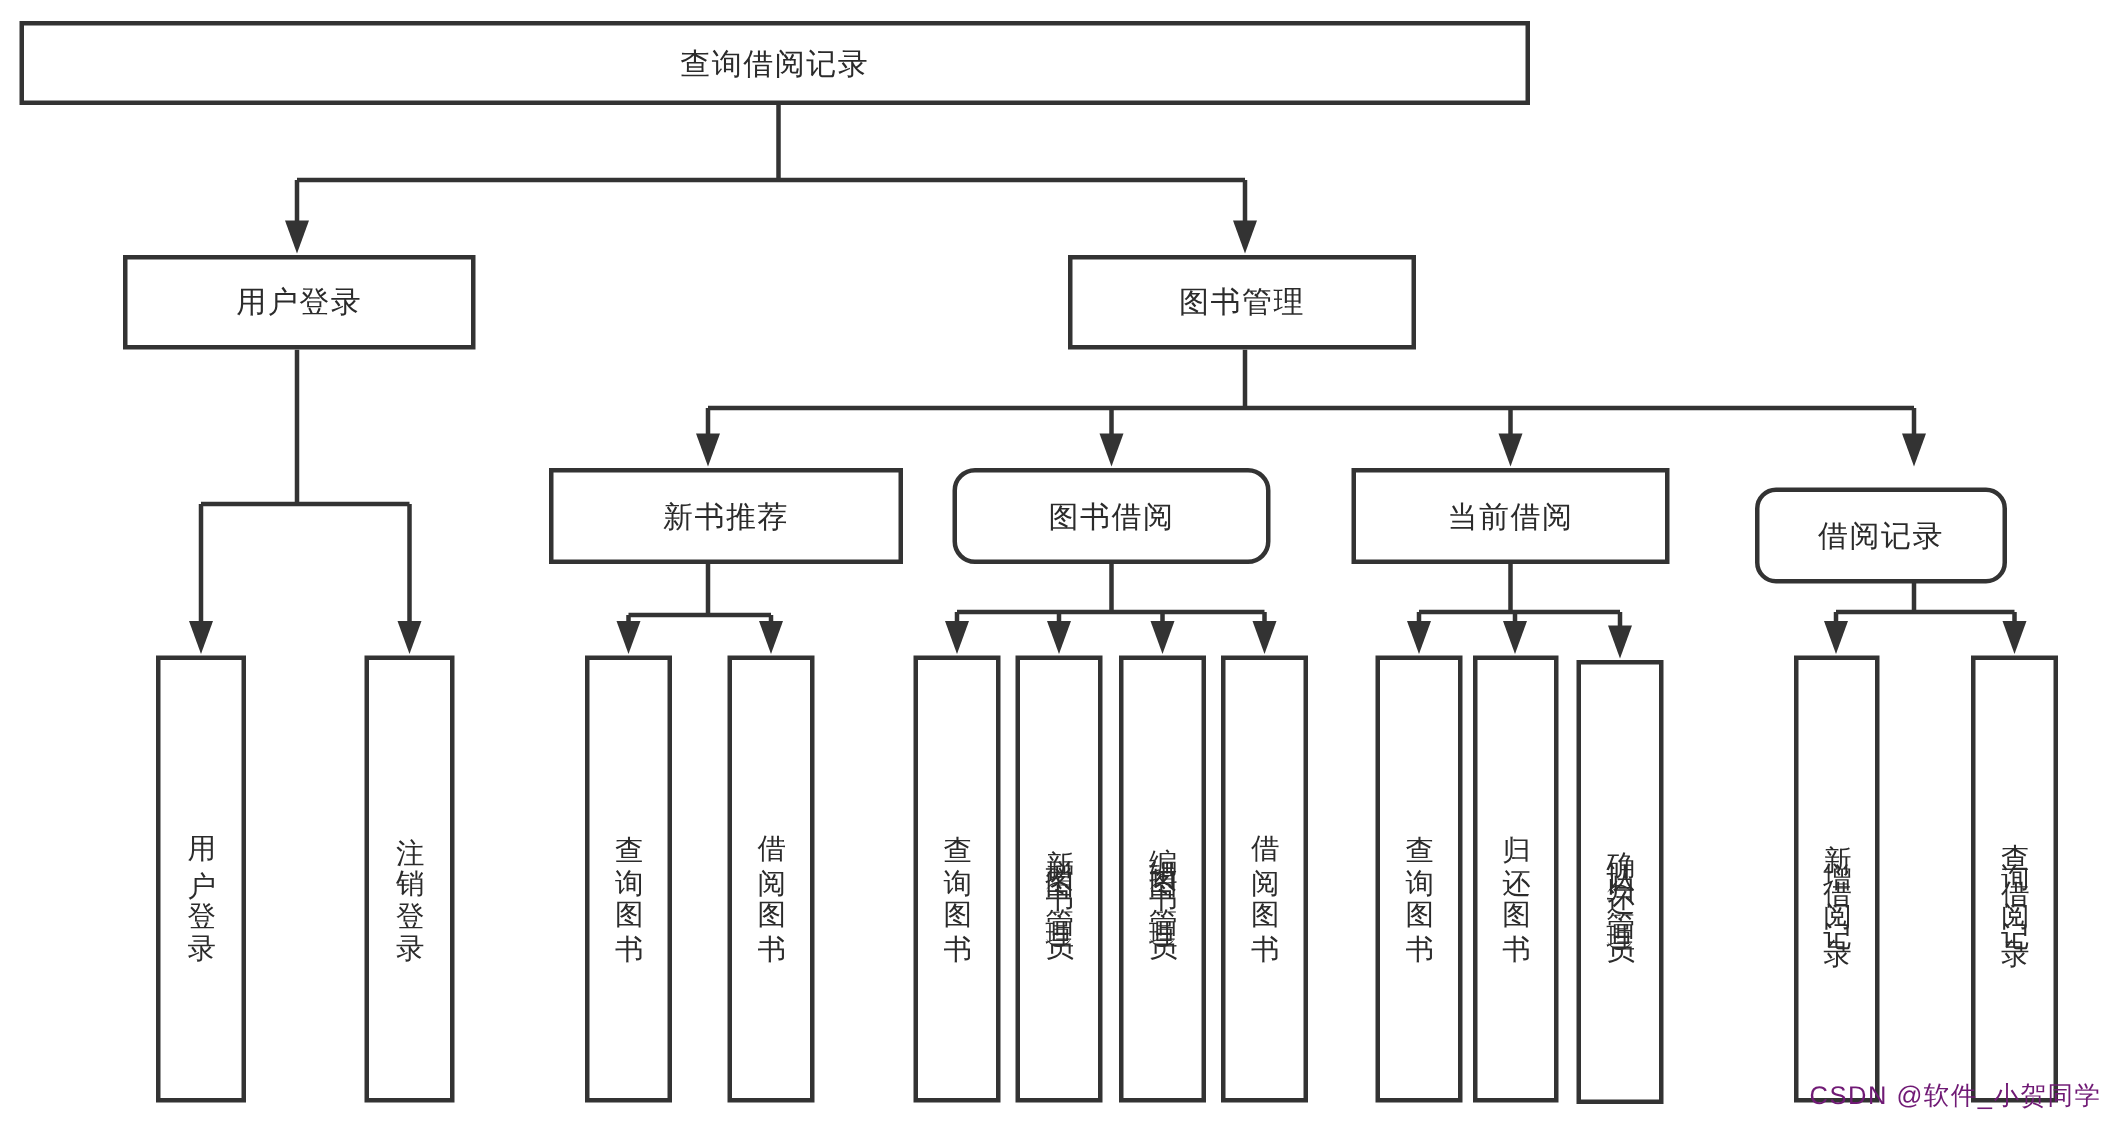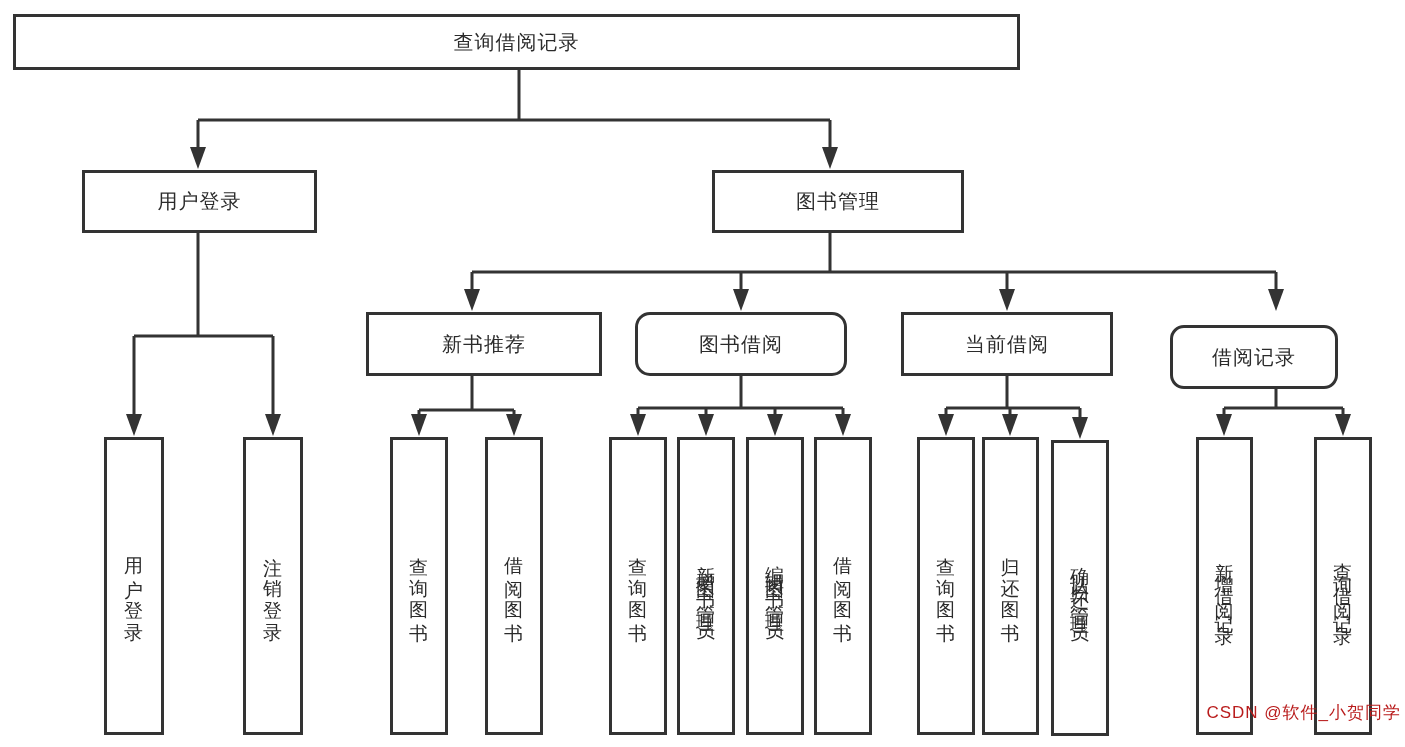--- a/index.html
+++ b/index.html
@@ -21,21 +21,21 @@
     writing-mode:vertical-rl;
     font-size:19px;line-height:1;white-space:nowrap;
   }
   .sp-wide{letter-spacing:22px;}
   .sp-med{letter-spacing:13px;}
   .sp-tight{letter-spacing:8px;}
   
   .n-root{left:13px;top:14px;width:1007px;height:56px;}
   
   .n-user{left:82px;top:170px;width:235px;height:63px;}
-  .n-book{left:712px;top:170px;width:252px;height:63px;}
+  .n-book{left:712px;top:170px;width:232px;height:63px;}
   
   .n-g1{left:366px;top:312px;width:236px;height:64px;}
   .n-g2{left:635px;top:312px;width:212px;height:64px;border-radius:15px;}
   .n-g3{left:901px;top:312px;width:212px;height:64px;}
   .n-g4{left:1170px;top:325px;width:168px;height:64px;border-radius:14px;}
   
   .leaf{top:437px;width:60px;height:298px;}
   .n-l1{left:104px;}
   .n-l2{left:243px;}
   .n-l3{left:390px;width:58px;}
@@ -43,22 +43,22 @@
   .n-l5{left:609px;width:58px;}
   .n-l6{left:677px;width:58px;}
   .n-l7{left:746px;width:58px;}
   .n-l8{left:814px;width:58px;}
   .n-l9{left:917px;width:58px;}
   .n-l10{left:982px;width:57px;}
   .n-l11{left:1051px;width:58px;top:440px;height:296px;}
   .n-l12{left:1196px;width:57px;}
   .n-l13{left:1314px;width:58px;}
   .watermark{
-    position:absolute;right:4px;bottom:23px;z-index:3;
-    font-size:17px;color:#b91c1c;letter-spacing:1px;white-space:nowrap;
+    position:absolute;right:4px;bottom:5px;z-index:3;
+    font-size:17px;color:#701a75;letter-spacing:1px;white-space:nowrap;
   }
 </style>
 </head>
 <body>
 
 <div class="canvas">
 
   <svg class="connectors" width="1405" height="747" viewBox="0 0 1405 747" aria-hidden="true">
     <g stroke="#333333" stroke-width="3" fill="none">
 

